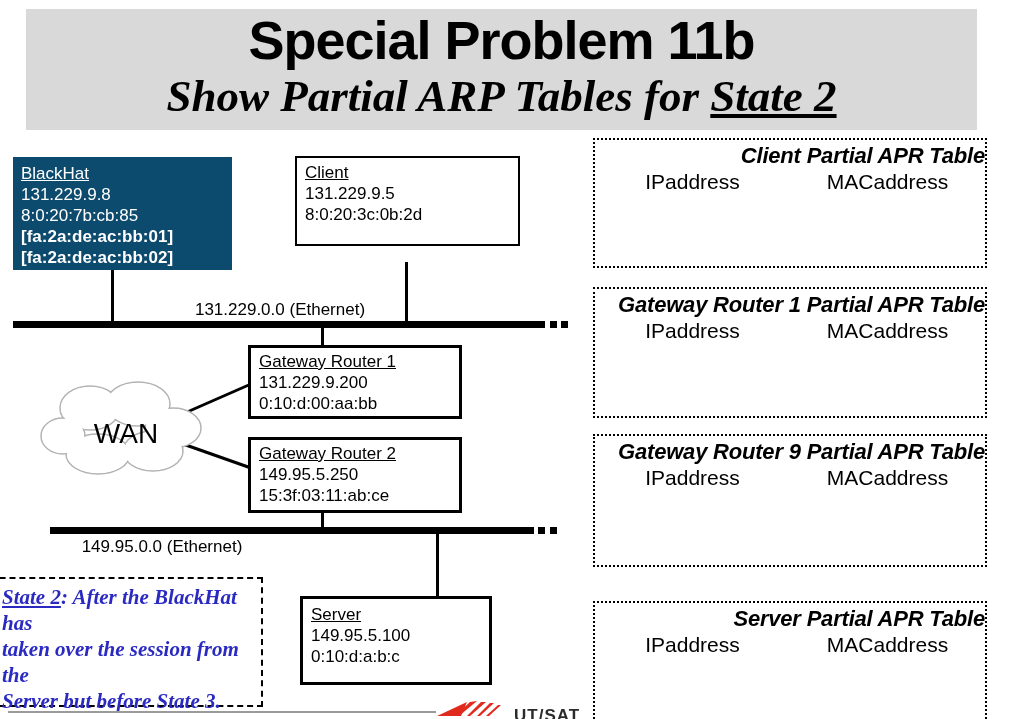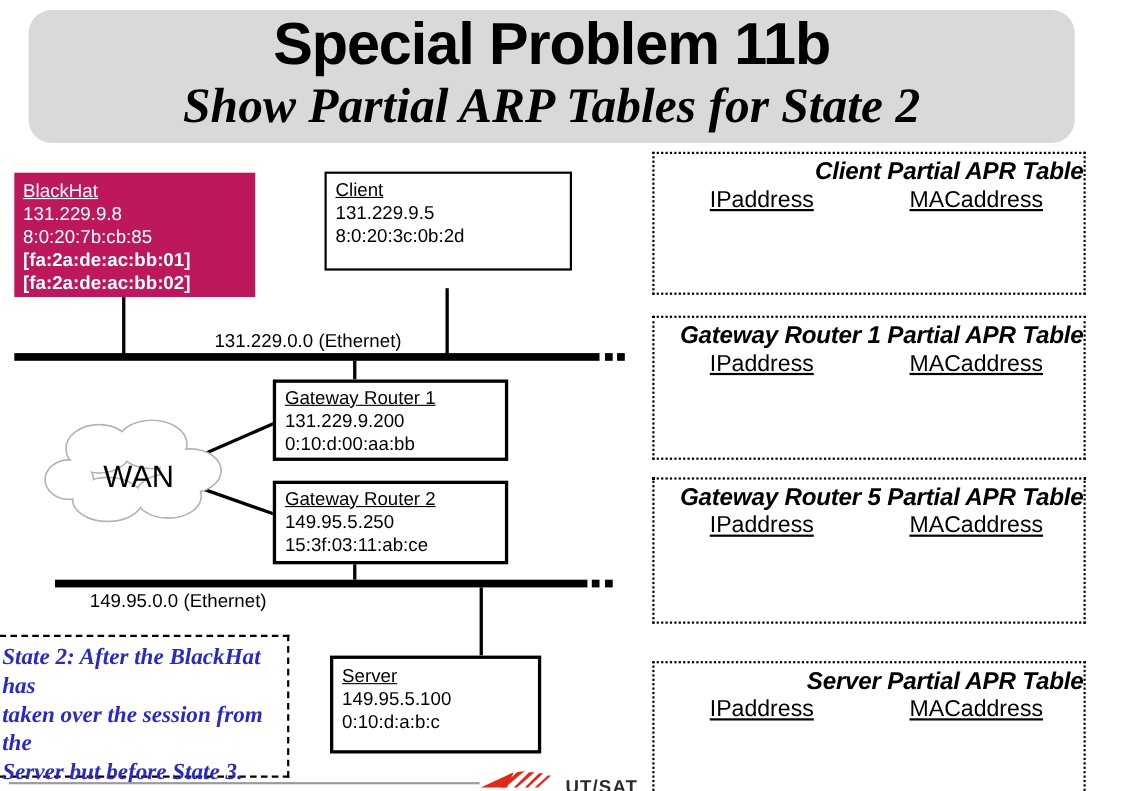--- a/index.html
+++ b/index.html
@@ -1,30 +1,30 @@
 <!DOCTYPE html>
 <html><head>
 <meta charset="utf-8">
 <style>
   html,body{margin:0;padding:0;background:#fff;}
   .stage{position:relative;width:1024px;height:719px;background:#fff;overflow:hidden;
          font-family:"Liberation Sans",sans-serif;color:#000;}
 
   
-  .titlebar{position:absolute;left:26px;top:9px;width:951px;height:121px;background:#d9d9d9;text-align:center;border-radius:21px;}
+  .titlebar{position:absolute;left:26px;top:9px;width:951px;height:121px;background:#d9d9d9;text-align:center;}
   .main-title{font-size:54px;font-weight:bold;line-height:60px;margin:1px 0 0 0;letter-spacing:-1px;}
   .subtitle{font-family:"Liberation Serif",serif;font-style:italic;font-weight:bold;
             font-size:45px;line-height:52px;margin:0;}
-  .us{}
+  .us{text-decoration:underline;}
 
   
   .node{position:absolute;box-sizing:border-box;background:#fff;border:3px solid #000;
         font-size:17px;line-height:21px;padding:3px 4px 0 8px;}
   .node .nm{text-decoration:underline;}
-  .node-blackhat{left:13px;top:157px;width:219px;height:113px;background:#be185d;color:#fff;border:none;padding-top:6px;}
+  .node-blackhat{left:13px;top:157px;width:219px;height:113px;background:#0c4a6e;color:#fff;border:none;padding-top:6px;}
   .spoof{font-weight:bold;}
   .node-client{left:295px;top:156px;width:225px;height:90px;border-width:2px;padding-top:4px;}
   .node-gr1{left:248px;top:345px;width:214px;height:74px;}
   .node-gr2{left:248px;top:437px;width:214px;height:76px;}
   .node-server{left:300px;top:596px;width:192px;height:89px;padding-top:5px;}
 
   
   .vline,.hline,.busdot{position:absolute;background:#000;}
   .v-bh{left:111px;top:270px;width:3px;height:52px;}
   .v-cl{left:405px;top:262px;width:3px;height:60px;}
@@ -47,21 +47,21 @@
   
   .note{position:absolute;left:-40px;top:577px;width:303px;height:130px;box-sizing:border-box;
         border:2px dashed #000;color:#2a2ac2;font-family:"Liberation Serif",serif;
         font-weight:bold;font-style:italic;font-size:21px;line-height:26px;padding:5px 0 0 40px;}
 
   
   .tablebox{position:absolute;left:593px;width:394px;box-sizing:border-box;border:2px dotted #000;background:#fff;}
   .t0{top:138px;height:130px;} .t1{top:287px;height:131px;} .t2{top:434px;height:133px;} .t3{top:574px;height:134px;margin-top:27px;}
   .tbl-title{text-align:right;font-weight:bold;font-style:italic;font-size:22px;margin-top:3px;letter-spacing:-0.2px;}
   .tbl-head{display:flex;margin-top:1px;}
-  .tbl-head span{width:50%;text-align:center;font-size:21px;text-decoration:underline;}
+  .tbl-head span{width:50%;text-align:center;font-size:21px;}
 
   
   .footer-line{position:absolute;left:8px;top:711px;width:428px;height:2px;background:#9b9b9b;}
   .logo-svg{position:absolute;left:437px;top:701px;width:72px;height:18px;}
   .logo-text{position:absolute;left:514px;top:706px;font-size:17px;font-weight:bold;color:#2b2b2b;letter-spacing:1px;}
 </style>
 </head>
 <body>
 
 <div class="stage">
@@ -157,21 +157,21 @@
 
   <div class="tablebox t1">
     <div class="tbl-title">Gateway Router 1 Partial APR Table</div>
     <div class="tbl-head">
       <span>IPaddress</span>
       <span>MACaddress</span>
     </div>
   </div>
 
   <div class="tablebox t2">
-    <div class="tbl-title">Gateway Router 5 Partial APR Table</div>
+    <div class="tbl-title">Gateway Router 9 Partial APR Table</div>
     <div class="tbl-head">
       <span>IPaddress</span>
       <span>MACaddress</span>
     </div>
   </div>
 
   <div class="tablebox t3">
     <div class="tbl-title">Server Partial APR Table</div>
     <div class="tbl-head">
       <span>IPaddress</span>

